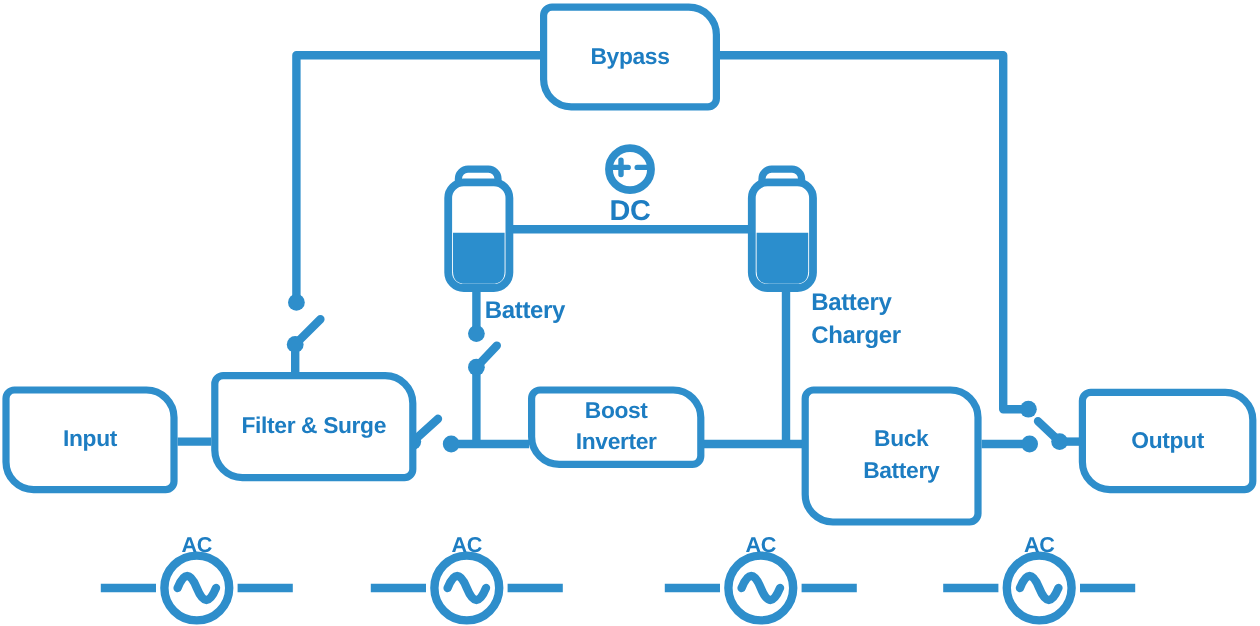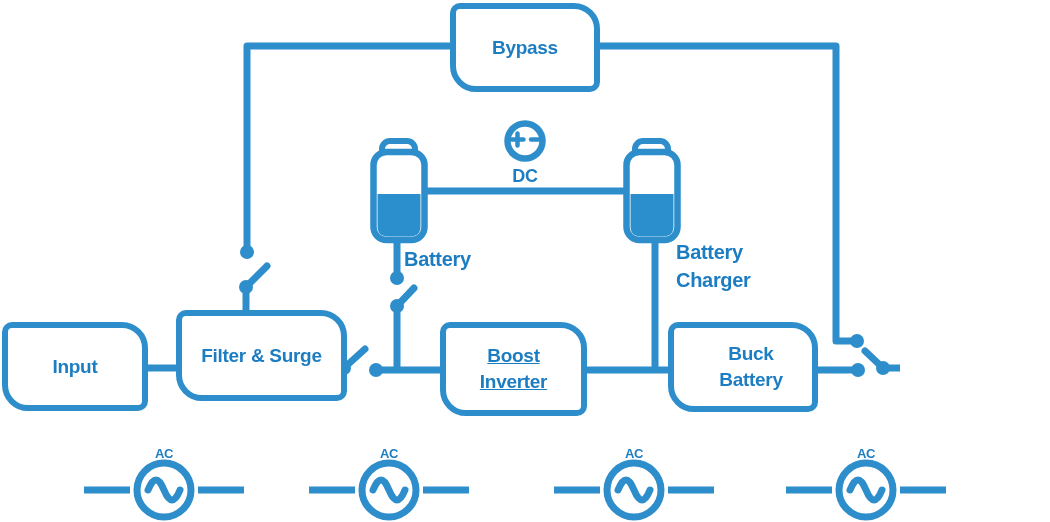--- a/index.html
+++ b/index.html
@@ -38,29 +38,29 @@
   .box span{display:block;text-align:center;}
   .flabel{
     position:absolute;
     color:var(--text);
     font-weight:bold;font-size:19px;line-height:28px;
     letter-spacing:-0.3px;
     white-space:pre-line;
   }
   .lbl-battery{left:404px;top:245px;font-size:20px;}
   .lbl-charger{left:676px;top:238px;width:104px;font-size:20px;}
-  .lbl-dc{left:495px;top:162px;width:60px;text-align:center;font-size:18px;}
-  .lbl-ac{top:440px;width:60px;text-align:center;font-size:13px;}
+  .lbl-dc{left:495px;top:162px;width:60px;text-align:center;font-size:24px;}
+  .lbl-ac{top:440px;width:60px;text-align:center;font-size:18px;}
   .lbl-ac.ac1{left:134px;} .lbl-ac.ac2{left:359px;}
   .lbl-ac.ac3{left:604px;} .lbl-ac.ac4{left:836px;}
   .box-bypass{left:450px;top:3px;width:150px;height:89px;}
   .box-input{left:2px;top:322px;width:146px;height:89px;}
   .box-filter{left:176px;top:310px;width:171px;height:91px;}
-  .box-boost{left:440px;top:322px;width:147px;height:94px;text-decoration:underline;}
-  .box-buck{left:668px;top:322px;width:150px;height:90px;padding-left:16px;}
+  .box-boost{left:440px;top:322px;width:147px;height:68px;}
+  .box-buck{left:668px;top:322px;width:150px;height:116px;padding-left:16px;}
   .box-output{left:899px;top:324px;width:148px;height:87px;}
 </style>
 </head>
 <body>
 
 <div class="stage">
 
   <svg class="wires" viewBox="0 0 1050 522" xmlns="http://www.w3.org/2000/svg">
 
     <path class="wire" d="M452,46 H247 V252"></path>
@@ -156,20 +156,23 @@
     <span>Filter &amp; Surge</span>
   </div>
   <div class="box box-boost">
     <span>Boost</span>
     <span>Inverter</span>
   </div>
   <div class="box box-buck">
     <span>Buck</span>
     <span>Battery</span>
   </div>
+  <div class="box box-output">
+    <span>Output</span>
+  </div>
 
   <div class="flabel lbl-battery">Battery</div>
   <div class="flabel lbl-charger">Battery
 Charger</div>
   <div class="flabel lbl-dc">DC</div>
   <div class="flabel lbl-ac ac1">AC</div>
   <div class="flabel lbl-ac ac2">AC</div>
   <div class="flabel lbl-ac ac3">AC</div>
   <div class="flabel lbl-ac ac4">AC</div>
 

